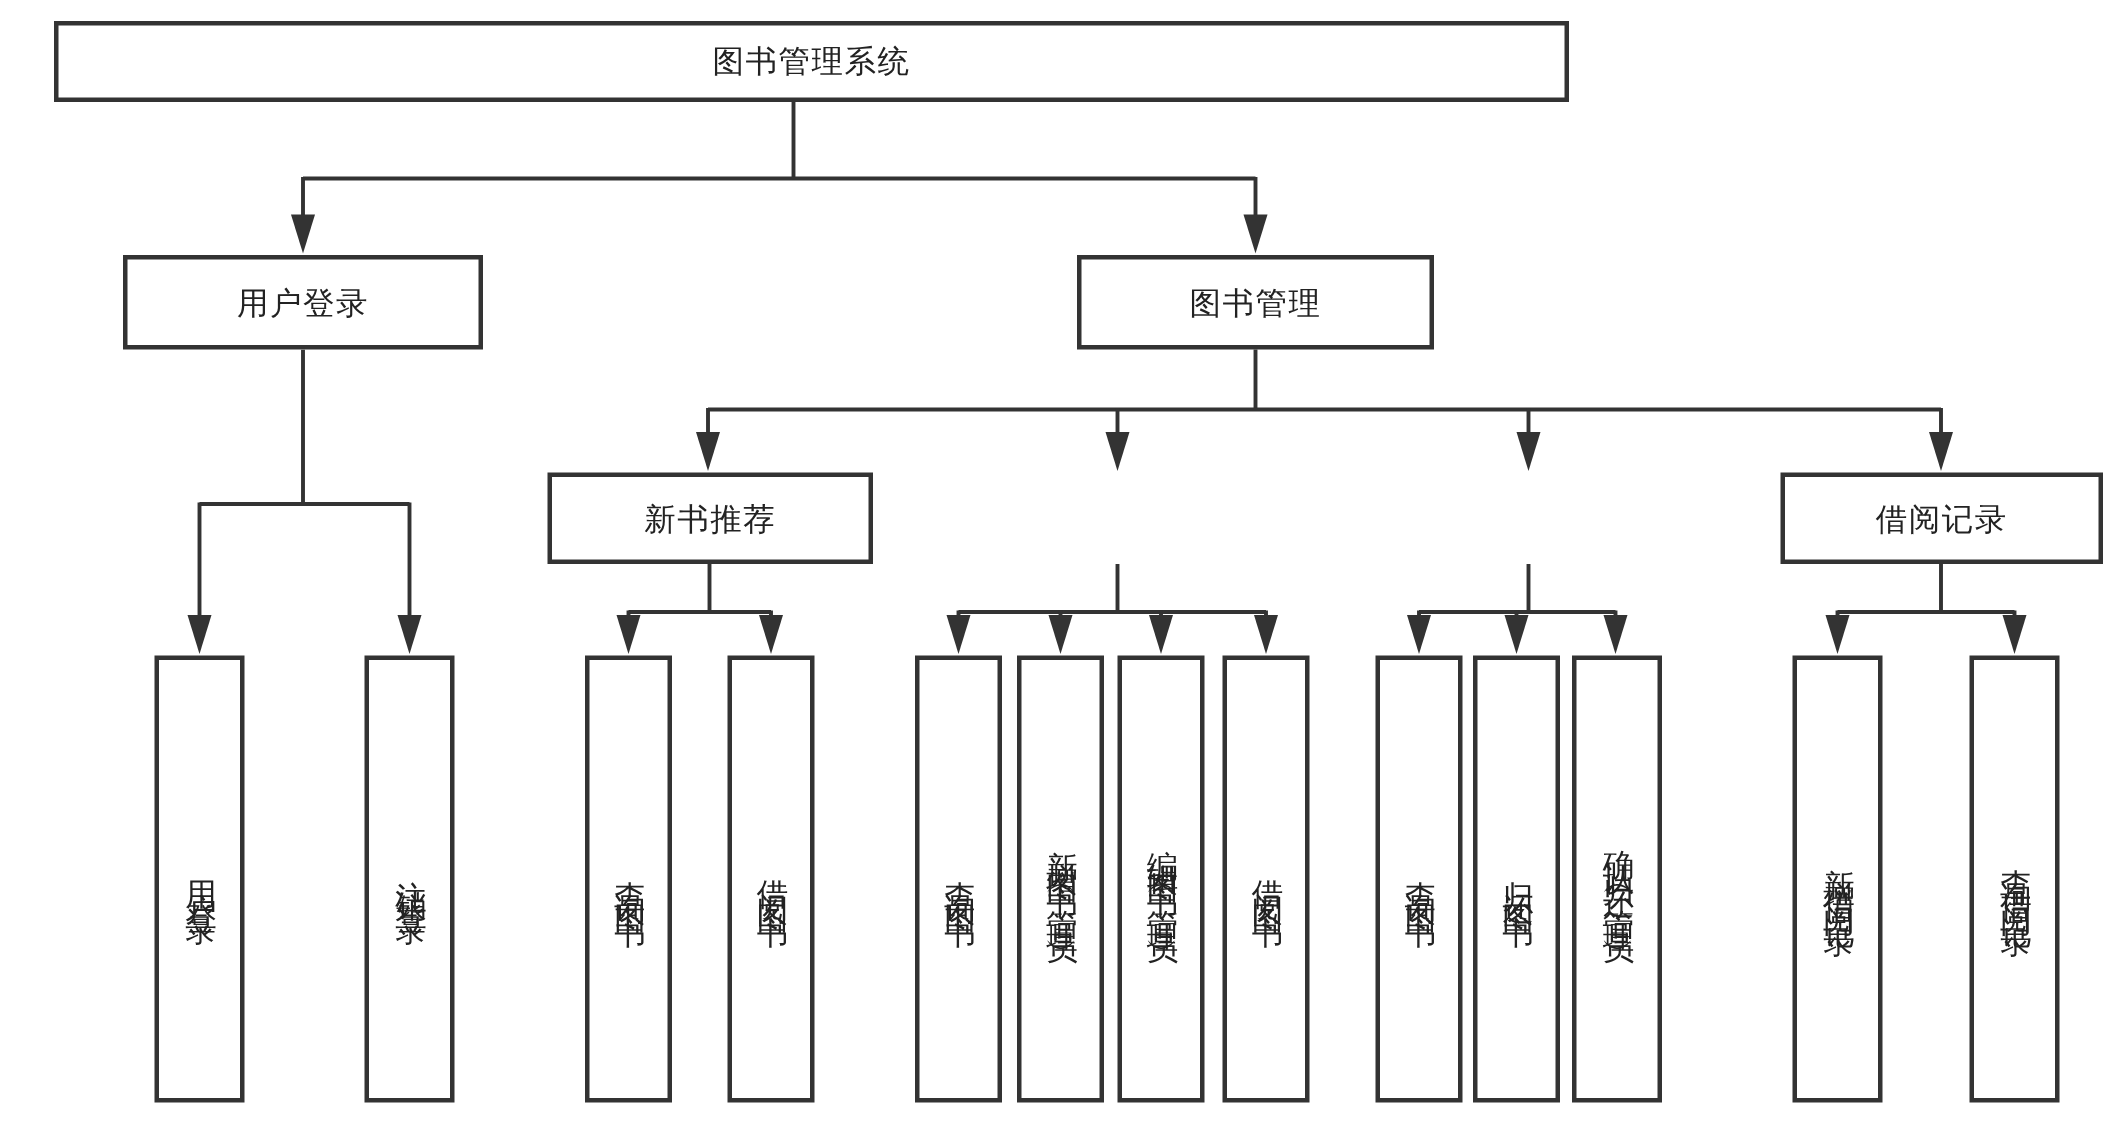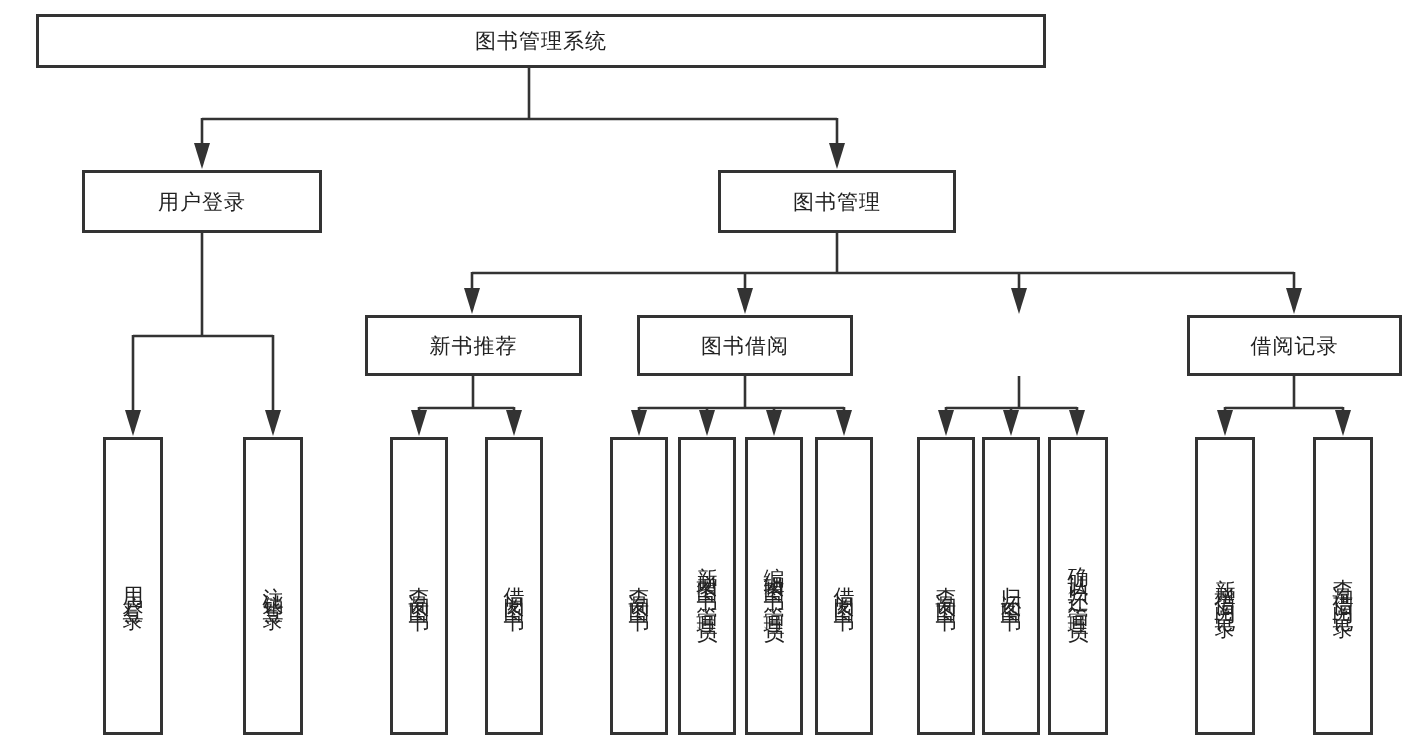--- a/index.html
+++ b/index.html
@@ -153,21 +153,20 @@
       <polygon points="1335,410 1351,410 1343,436"></polygon>
     </g>
   </svg>
 
   <div class="box" id="n-root">图书管理系统</div>
 
   <div class="box" id="n-userlogin">用户登录</div>
   <div class="box" id="n-bookmgmt">图书管理</div>
 
   <div class="box lvl2" id="n-newbooks">新书推荐</div>
-  <div class="box lvl2" id="n-bookborrow">图书借阅</div>
   <div class="box lvl2" id="n-borrowrecords">借阅记录</div>
 
   <div class="box leaf" id="l-userlogin">用户登录</div>
   <div class="box leaf" id="l-logout">注销登录</div>
 
   <div class="box leaf" id="l-query1">查询图书</div>
   <div class="box leaf" id="l-borrow1">借阅图书</div>
 
   <div class="box leaf" id="l-query2">查询图书</div>
   <div class="box leaf" id="l-addbook">新增图书（管理员）</div>

